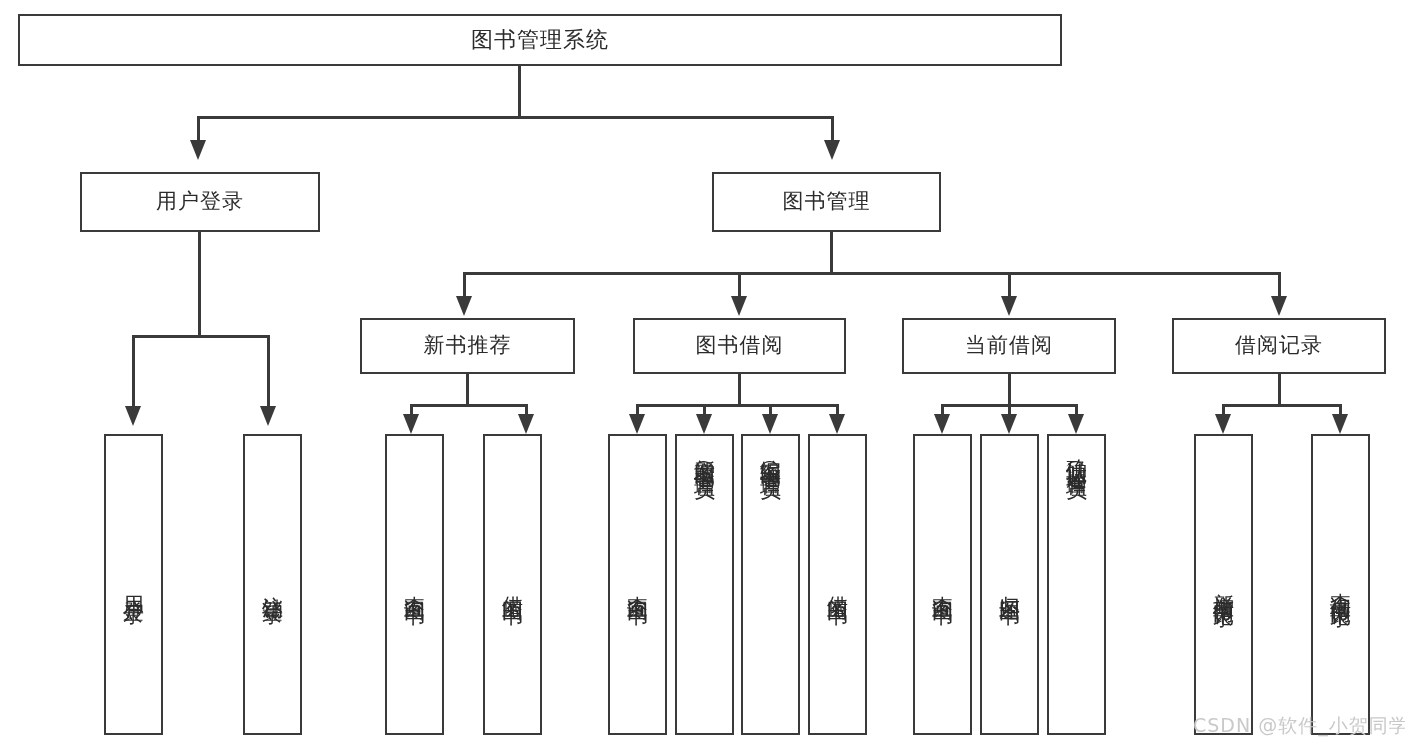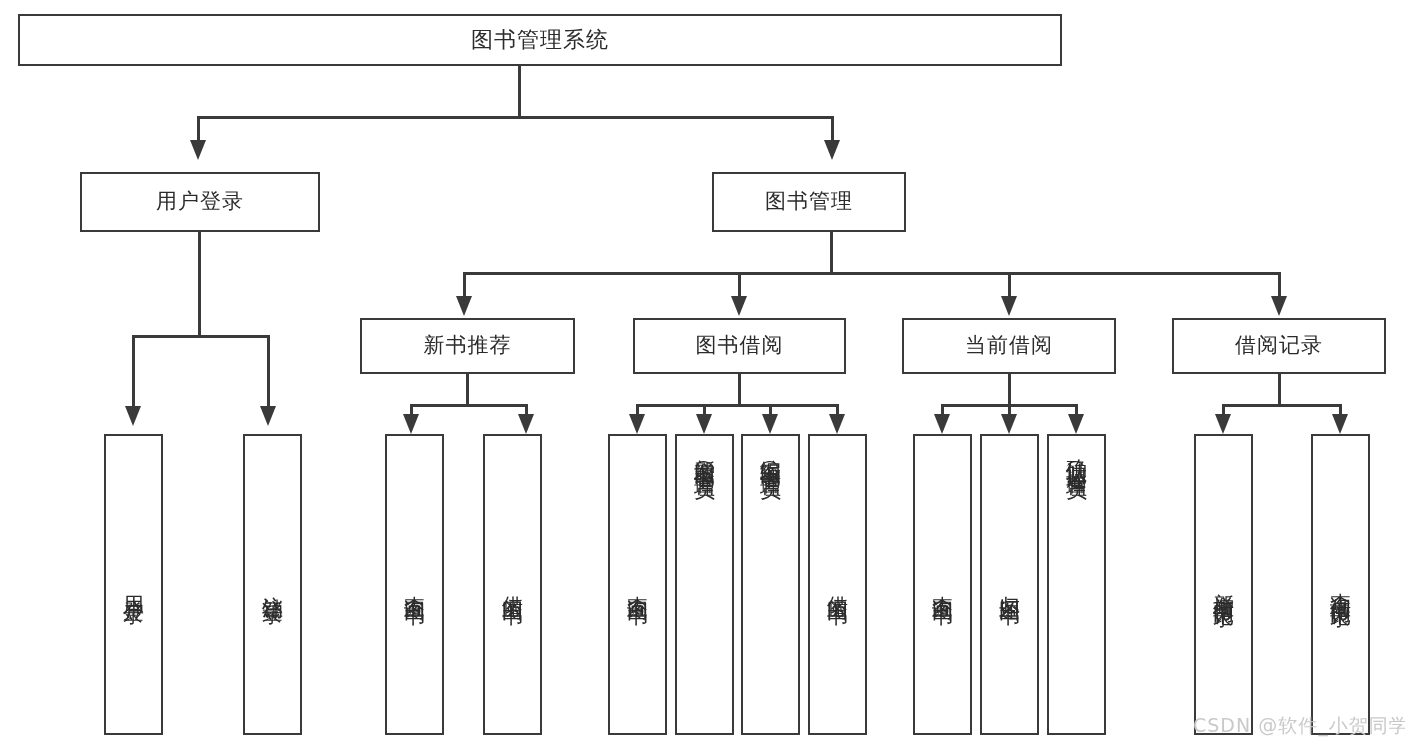--- a/index.html
+++ b/index.html
@@ -82,21 +82,21 @@
   <div class="node root horiz" style="left:18px; top:14px; width:1044px; height:52px;">图书管理系统</div>
 
   <div class="edge v" style="left:518px; top:66px; width:3px; height:52px;"></div>
   <div class="edge h" style="left:197px; top:116px; width:637px; height:3px;"></div>
   <div class="edge v" style="left:197px; top:116px; width:3px; height:28px;"></div>
   <div class="edge v" style="left:831px; top:116px; width:3px; height:28px;"></div>
   <div class="arrow" style="left:190px; top:140px;"></div>
   <div class="arrow" style="left:824px; top:140px;"></div>
 
   <div class="node horiz" style="left:80px; top:172px; width:240px; height:60px;">用户登录</div>
-  <div class="node horiz" style="left:712px; top:172px; width:194px; height:60px;">图书管理</div>
+  <div class="node horiz" style="left:712px; top:172px; width:229px; height:60px;">图书管理</div>
 
   <div class="edge v" style="left:198px; top:232px; width:3px; height:105px;"></div>
   <div class="edge h" style="left:132px; top:335px; width:138px; height:3px;"></div>
   <div class="edge v" style="left:132px; top:335px; width:3px; height:73px;"></div>
   <div class="edge v" style="left:267px; top:335px; width:3px; height:73px;"></div>
   <div class="arrow" style="left:125px; top:406px;"></div>
   <div class="arrow" style="left:260px; top:406px;"></div>
 
   <div class="edge v" style="left:830px; top:232px; width:3px; height:42px;"></div>
   <div class="edge h" style="left:463px; top:272px; width:818px; height:3px;"></div>

